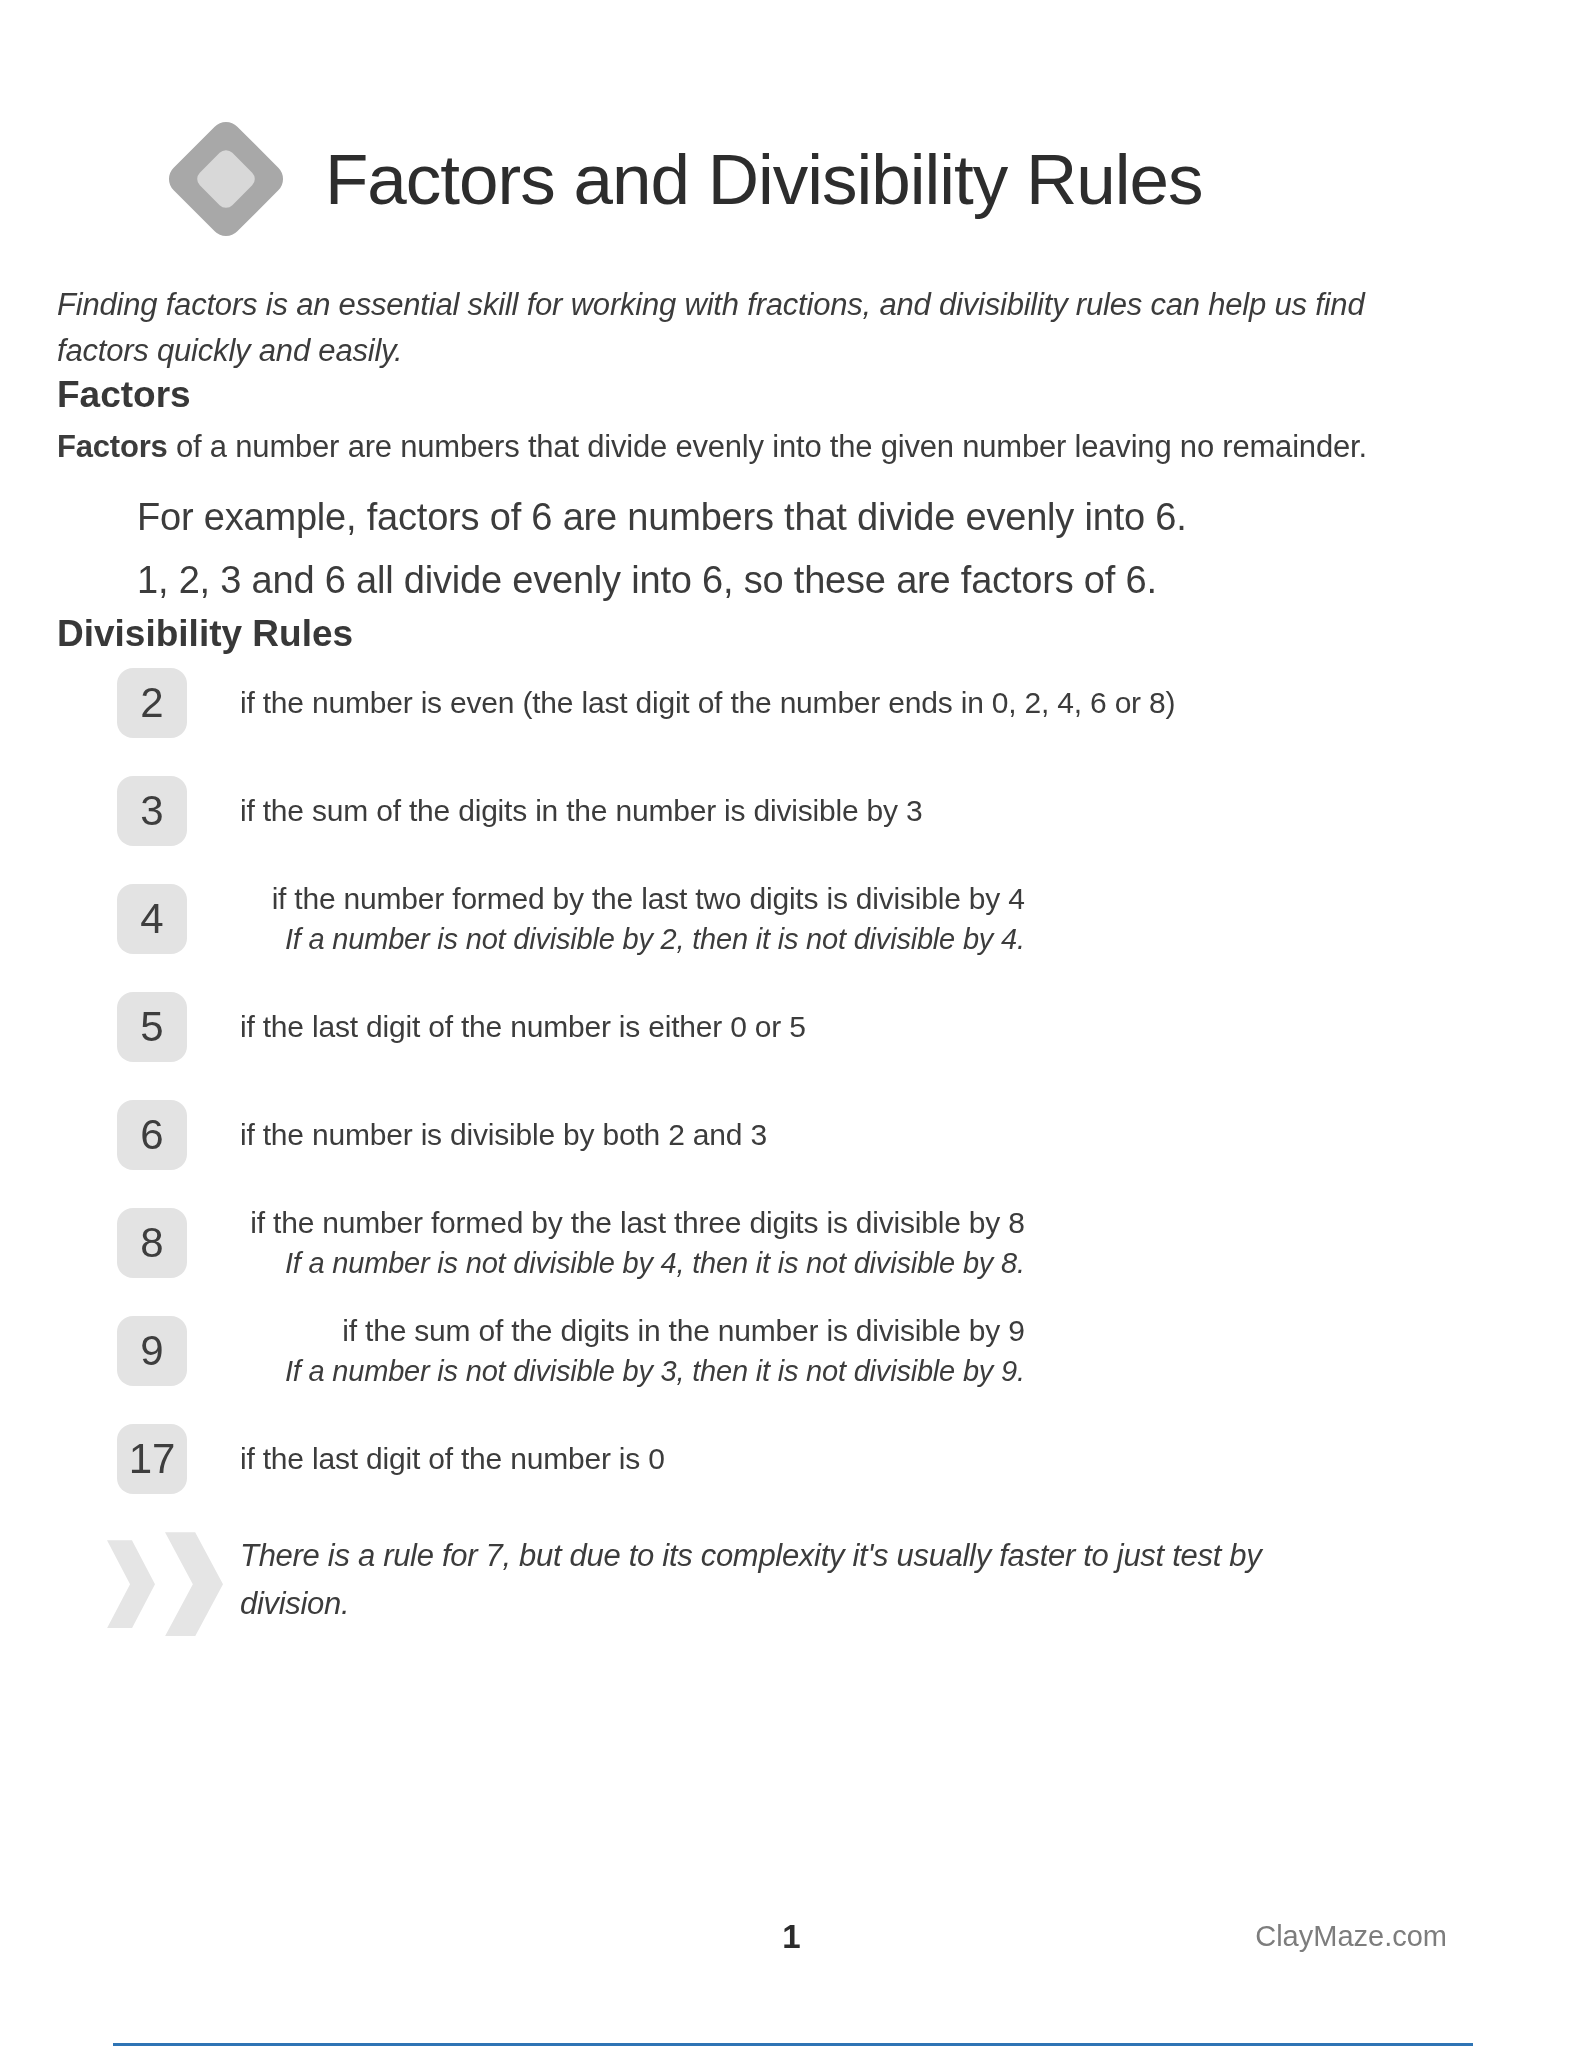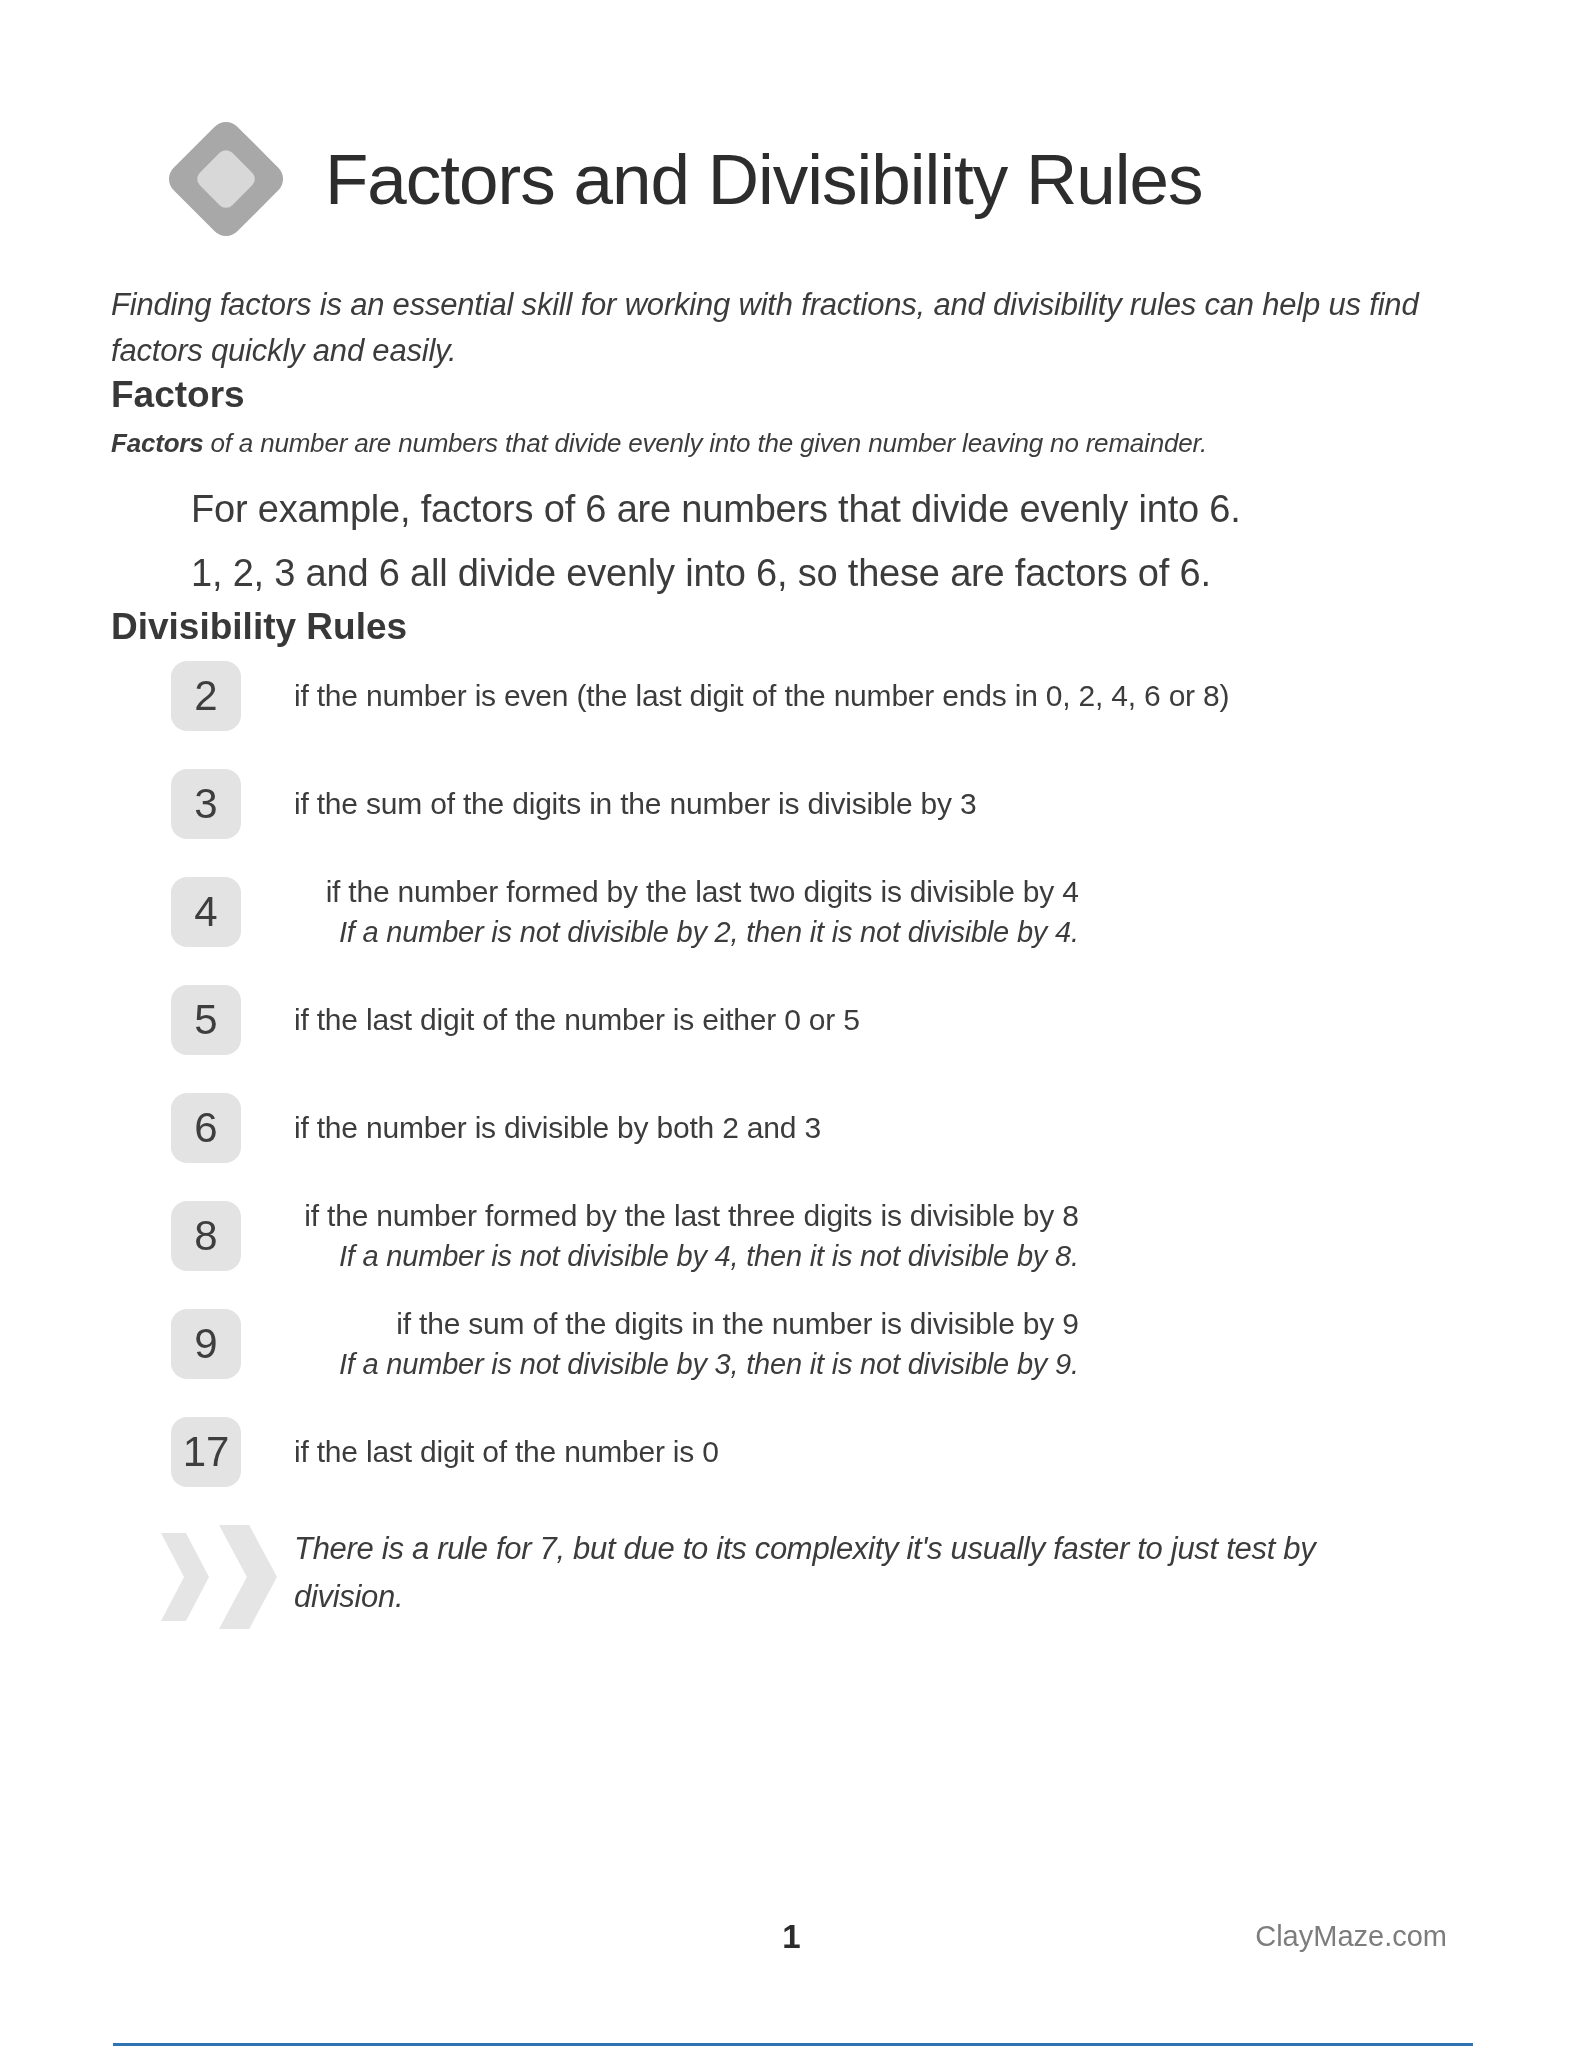--- a/index.html
+++ b/index.html
@@ -40,21 +40,21 @@
     border-radius: 9px;
   }
   .page-title {
     font-size: 71px;
     letter-spacing: -1px;
     color: #2d2d2d;
     white-space: nowrap;
   }
 
   
-  .content { margin-left: 111px; width: 1320px; }
+  .content { margin-left: 57px; width: 1320px; }
 
   .intro {
     margin-top: 40px;
     font-style: italic;
     font-size: 31px;
     line-height: 1.48;
     letter-spacing: -0.2px;
   }
 
   h2.section-heading {
@@ -62,24 +62,23 @@
     font-size: 37px;
     font-weight: 700;
     color: #383838;
     line-height: 1.16;
   }
   .h2-factors { margin-top: 44px; }
   .h2-divisibility { margin-top: 48px; }
 
   .para {
     margin-top: 8px;
-    font-size: 26px;
+    font-size: 31px;
     line-height: 1.45;
     letter-spacing: -0.2px;
-    font-style: italic;
   }
   .bold-term { font-weight: 700; }
 
   .example {
     margin-top: 16px;
     padding-left: 80px;
     font-size: 38px;
     line-height: 1.68;
     letter-spacing: -0.2px;
   }

